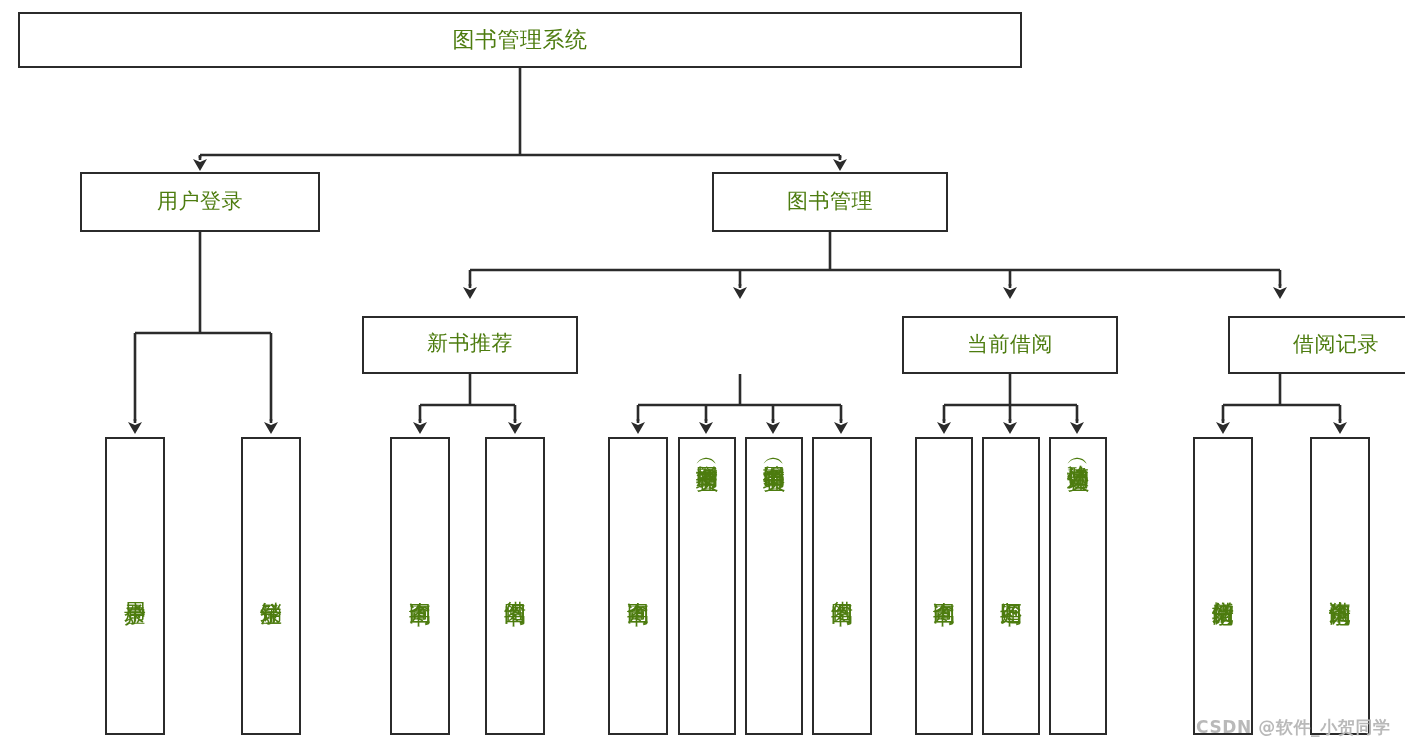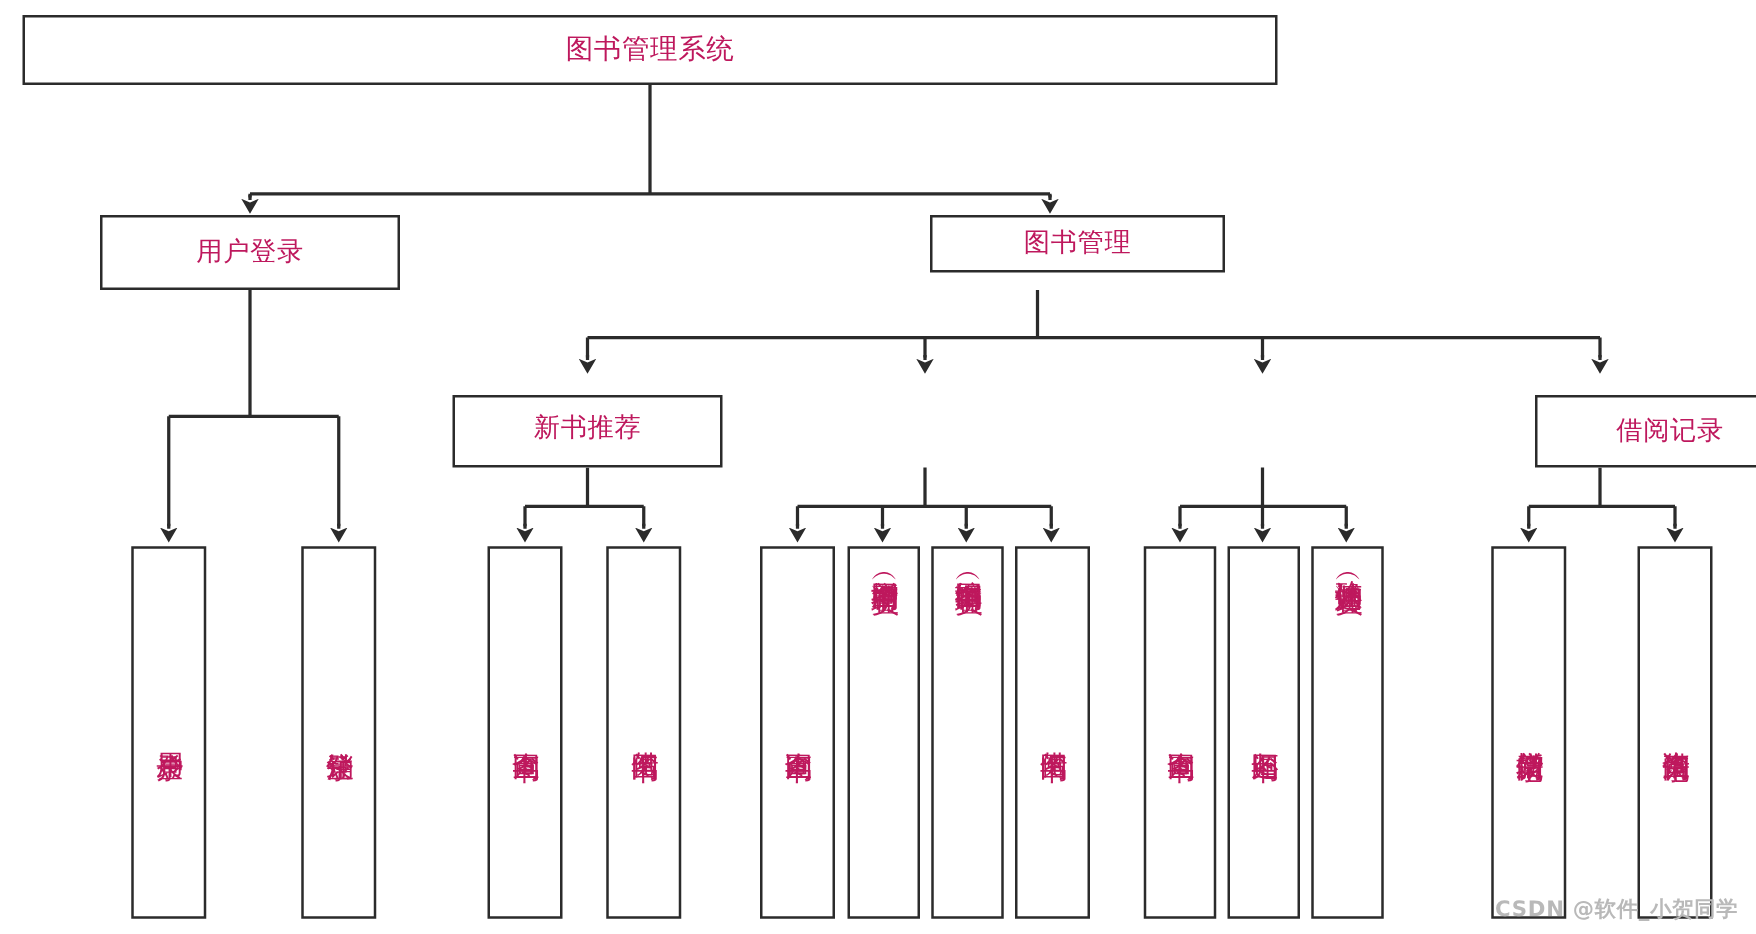--- a/index.html
+++ b/index.html
@@ -27,21 +27,21 @@
     pointer-events: none;
   }
   .node {
     position: absolute;
     box-sizing: border-box;
     background: #ffffff;
     border: 2px solid #2b2b2b;
     display: flex;
     align-items: center;
     justify-content: center;
-    color: #be185d;
+    color: #4d7c0f;
   }
   .node .label {
     display: block;
     text-align: center;
     line-height: 1.12;
     white-space: nowrap;
   }
   .node.horiz .label {
     font-size: 21px;
     letter-spacing: 0.5px;
@@ -177,29 +177,32 @@
   </svg>
 
   <div class="node root horiz" style="left:18px; top:12px; width:1004px; height:56px;">
     <span class="label">图书管理系统</span>
   </div>
 
   <div class="node horiz" style="left:80px; top:172px; width:240px; height:60px;">
     <span class="label">用户登录</span>
   </div>
 
-  <div class="node horiz" style="left:744px; top:172px; width:236px; height:46px;">
+  <div class="node horiz" style="left:712px; top:172px; width:236px; height:60px;">
     <span class="label">图书管理</span>
   </div>
 
   <div class="node horiz" style="left:362px; top:316px; width:216px; height:58px;font-family:Liberation Mono, monospace;">
     <span class="label">新书推荐</span>
   </div>
 
 
+  <div class="node horiz" style="left:902px; top:316px; width:216px; height:58px;">
+    <span class="label">当前借阅</span>
+  </div>
 
   <div class="node horiz" style="left:1228px; top:316px; width:216px; height:58px;">
     <span class="label">借阅记录</span>
   </div>
 
   <div class="node vert mid" style="left:105px; top:437px; width:60px; height:298px;">
     <span class="label">用户登录</span>
   </div>
 
   <div class="node vert mid" style="left:241px; top:437px; width:60px; height:298px;">

